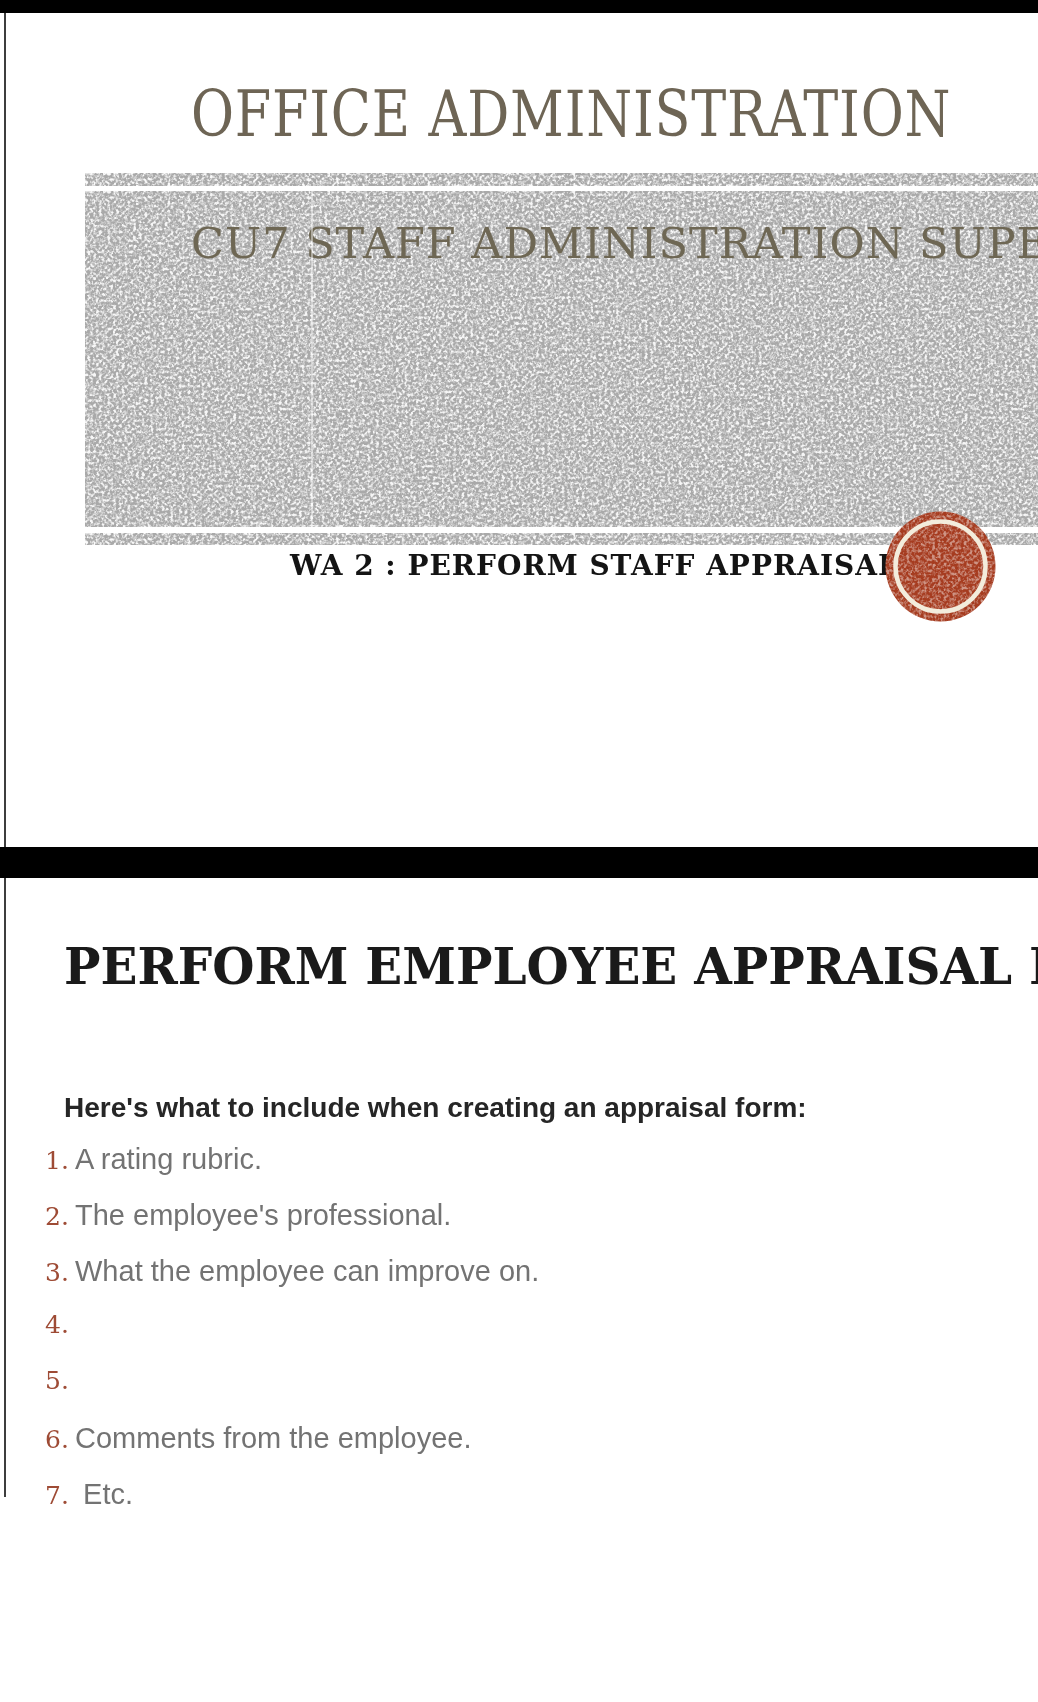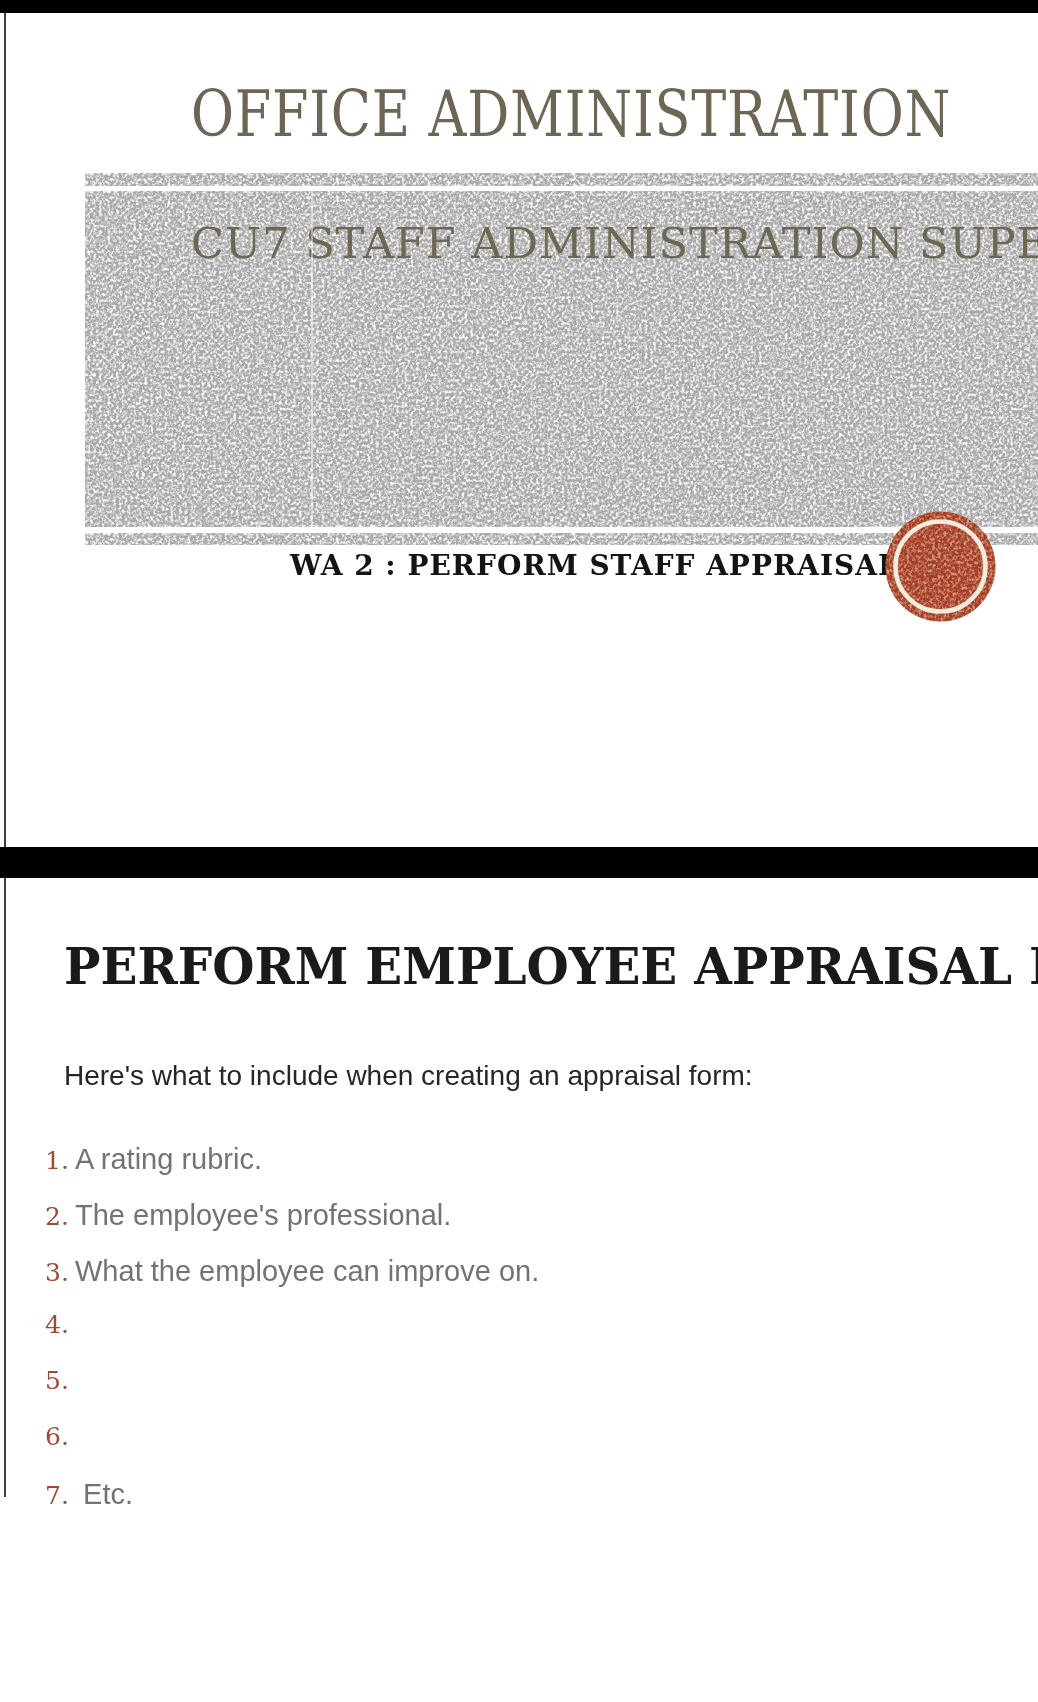--- a/index.html
+++ b/index.html
@@ -43,22 +43,22 @@
 
   
   .slide2-heading{
     left:64px;top:942px;
     font-family:"DejaVu Serif", serif;font-weight:bold;
     font-size:50px;line-height:1;color:#1a1a1a;
     white-space:nowrap;letter-spacing:0;
     transform:scaleX(0.97);transform-origin:left top;
   }
   .slide2-intro{
-    left:64px;top:1060px;
-    font-family:"Liberation Sans", sans-serif;font-weight:normal;
+    left:64px;top:1092px;
+    font-family:"Liberation Sans", sans-serif;font-weight:bold;
     font-size:28px;line-height:1.15;color:#262626;
     white-space:nowrap;
   }
   .appraisal-list{left:45px;top:1143px;width:900px;}
   .list-item{
     display:flex;align-items:baseline;height:55.8px;
   }
   .li-num{
     font-family:"DejaVu Serif", serif;
     font-size:25px;color:#9e4b35;
@@ -145,19 +145,20 @@
       <span class="li-text">What the employee can improve on.</span>
     </div>
     <div class="list-item">
       <span class="li-num">4.</span>
     </div>
     <div class="list-item">
       <span class="li-num">5.</span>
     </div>
     <div class="list-item">
       <span class="li-num">6.</span>
+      <span class="li-text">Comments from the employee.</span>
     </div>
     <div class="list-item">
       <span class="li-num">7.</span>
       <span class="li-text"> Etc.</span>
     </div>
   </div>
 </div>
 
 </body></html>

